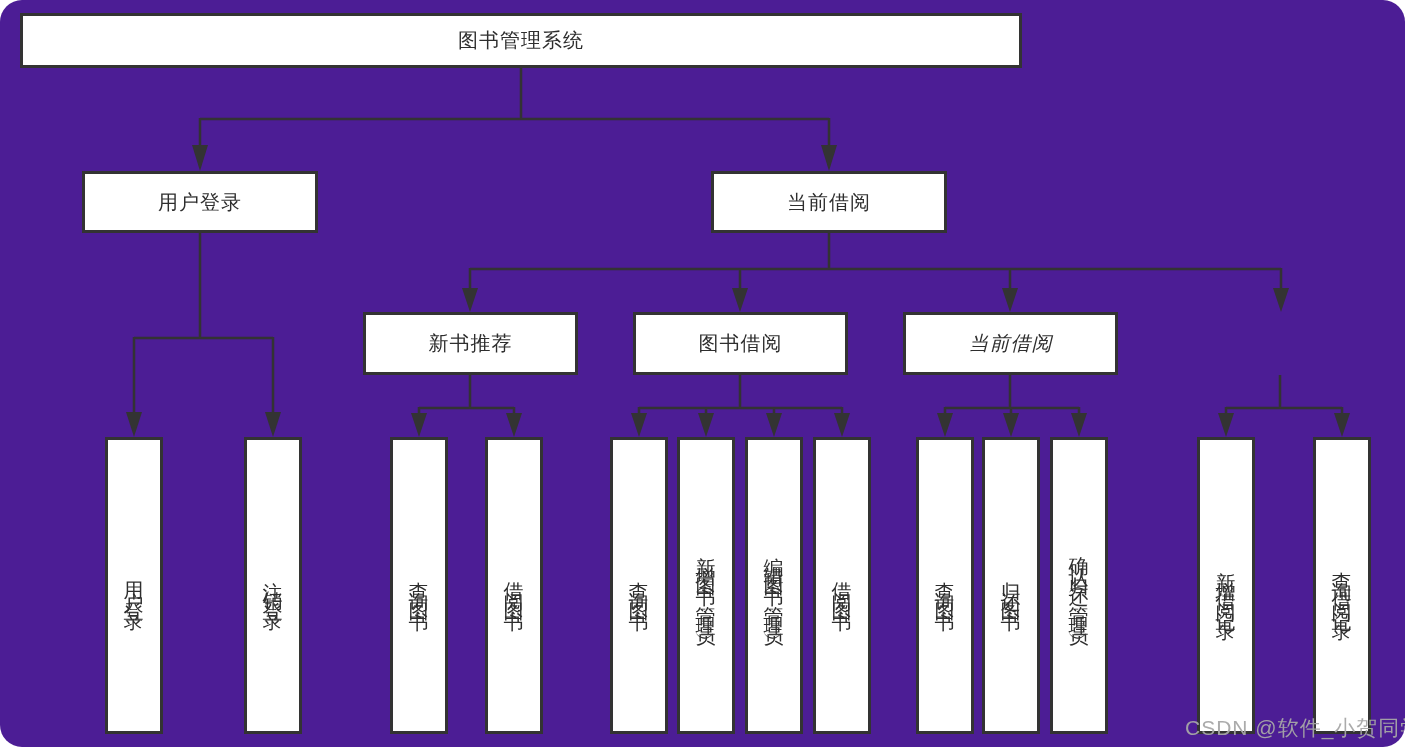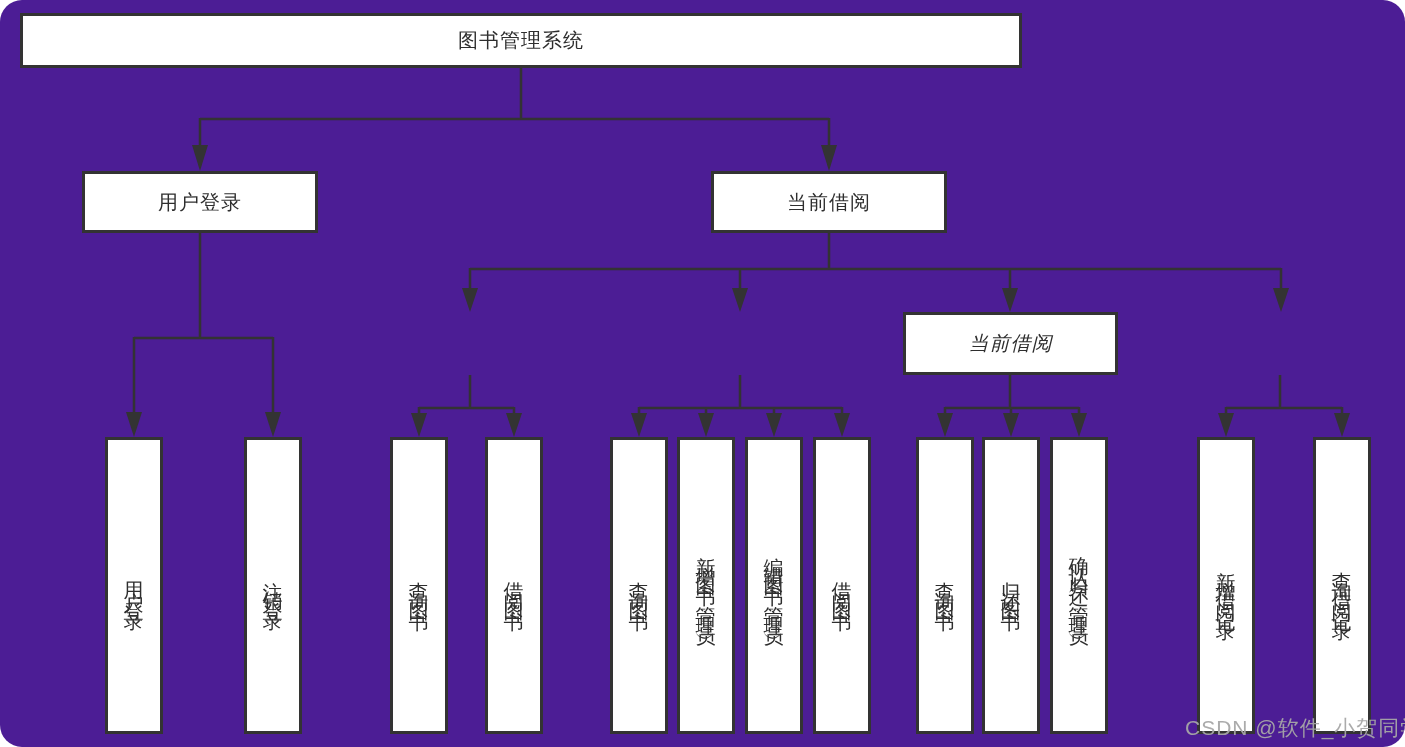--- a/index.html
+++ b/index.html
@@ -103,20 +103,26 @@
     <span>图书管理系统</span>
   </div>
 
   <div class="node" style="left:82px;top:171px;width:236px;height:62px;">
     <span>用户登录</span>
   </div>
   <div class="node" style="left:711px;top:171px;width:236px;height:62px;">
     <span>当前借阅</span>
   </div>
 
+  <div class="node" style="left:363px;top:312px;width:215px;height:63px;">
+    <span>新书推荐</span>
+  </div>
+  <div class="node" style="left:633px;top:312px;width:215px;height:63px;">
+    <span>图书借阅</span>
+  </div>
   <div class="node" style="left:903px;top:312px;width:215px;height:63px;font-style:italic;">
     <span>当前借阅</span>
   </div>
 
   <div class="vnode" style="left:105px;">
     <span class="vtext">用户登录</span>
   </div>
   <div class="vnode" style="left:244px;">
     <span class="vtext">注销登录</span>
   </div>

